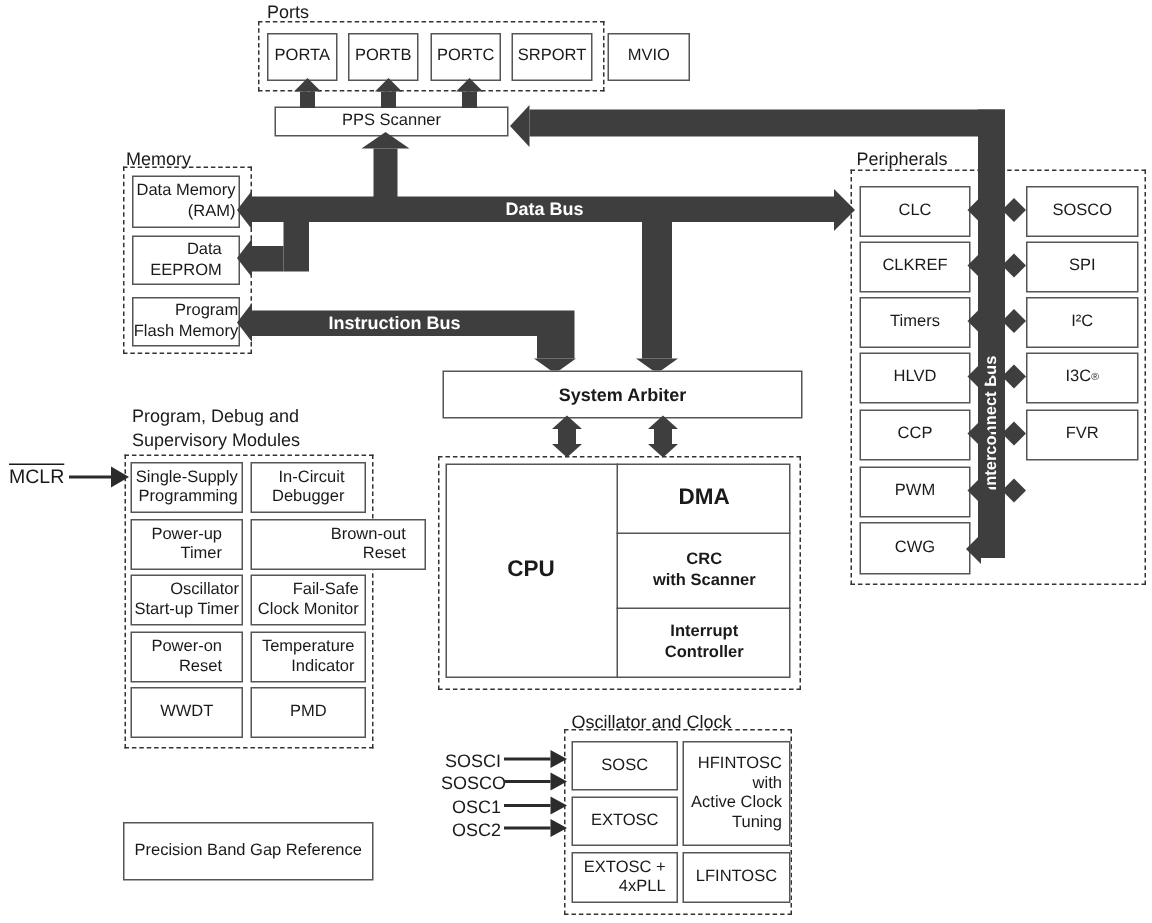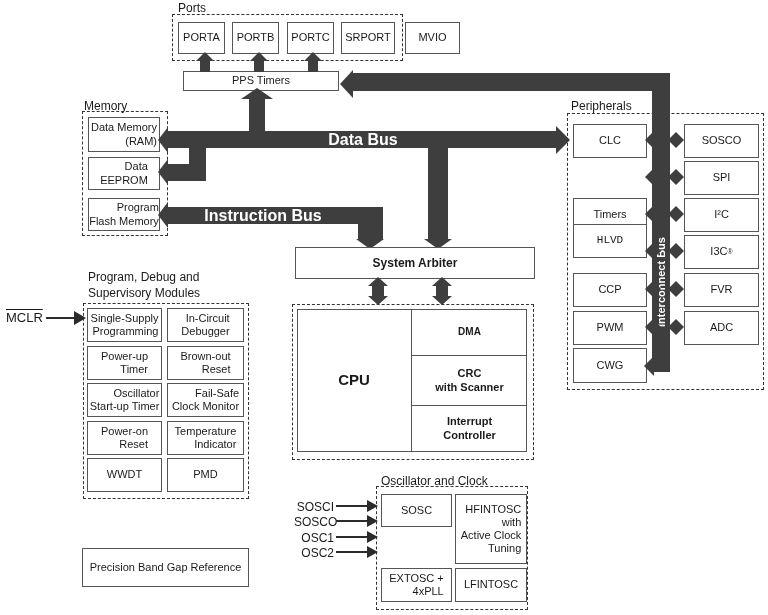--- a/index.html
+++ b/index.html
@@ -10,21 +10,21 @@
        font-size:11px;line-height:1.2;white-space:pre-line;}
   .dashed{position:absolute;border:1px dashed #333;background:transparent;}
   .sec-title{position:absolute;font-size:12px;line-height:1.3;white-space:pre-line;}
   .bar{position:absolute;background:#3e3e3e;}
   .tri{position:absolute;width:0;height:0;border-style:solid;border-color:transparent;}
   .tri-l{border-right-color:#3e3e3e;}
   .tri-r{border-left-color:#3e3e3e;}
   .tri-u{border-bottom-color:#3e3e3e;}
   .tri-d{border-top-color:#3e3e3e;}
   .tri-r.thin{border-left-color:#2b2b2b;}
-  .bus-label{position:absolute;color:#fff;font-size:16px;font-weight:bold;
+  .bus-label{position:absolute;color:#fff;font-size:12px;font-weight:bold;
              text-align:center;line-height:13px;}
   .rot-label{position:absolute;left:611px;top:276px;width:100px;text-align:center;
              color:#fff;font-size:11px;font-weight:bold;transform:rotate(-90deg);}
   .line{position:absolute;background:#2b2b2b;height:2px;}
   .io{position:absolute;font-size:12px;text-align:right;}
   .bold{font-weight:bold;}
   .cell{position:absolute;display:flex;align-items:center;justify-content:center;
         text-align:center;font-weight:bold;white-space:pre-line;line-height:1.25;}
   .vline,.hline{position:absolute;background:#555;}
   .overline{text-decoration:overline;}
@@ -35,21 +35,21 @@
 
 <div class="canvas">
 
   <div class="sec-title" style="left:178px;top:1px;">Ports</div>
   <div class="dashed" style="left:172px;top:14px;width:229px;height:45px;"></div>
   <div class="box" style="left:178px;top:22px;width:45px;height:30px;">PORTA</div>
   <div class="box" style="left:232px;top:22px;width:45px;height:30px;">PORTB</div>
   <div class="box" style="left:287px;top:22px;width:45px;height:30px;">PORTC</div>
   <div class="box" style="left:341px;top:22px;width:52px;height:30px;">SRPORT</div>
   <div class="box" style="left:405px;top:22px;width:53px;height:30px;">MVIO</div>
-  <div class="box" style="left:183px;top:71px;width:154px;height:18px;">PPS Timers</div>
+  <div class="box" style="left:183px;top:71px;width:154px;height:18px;">PPS Scanner</div>
 
   <div class="tri tri-u" style="left:196px;top:52px;border-width:0 9px 9px 9px;"></div>
   <div class="bar" style="left:200px;top:61px;width:10px;height:11px;"></div>
   <div class="tri tri-u" style="left:250px;top:52px;border-width:0 9px 9px 9px;"></div>
   <div class="bar" style="left:254px;top:61px;width:10px;height:11px;"></div>
   <div class="tri tri-u" style="left:304px;top:52px;border-width:0 9px 9px 9px;"></div>
   <div class="bar" style="left:308px;top:61px;width:10px;height:11px;"></div>
 
   <div class="tri tri-u" style="left:241px;top:88px;border-width:0 16px 11px 16px;"></div>
   <div class="bar" style="left:249px;top:99px;width:16px;height:33px;"></div>
@@ -92,42 +92,42 @@
   <div class="tri tri-u" style="left:432px;top:277px;border-width:0 10px 9px 10px;"></div>
   <div class="bar" style="left:436px;top:285px;width:12px;height:12px;"></div>
   <div class="tri tri-d" style="left:432px;top:296px;border-width:9px 10px 0 10px;"></div>
 
   <div class="dashed" style="left:292px;top:304px;width:240px;height:154px;"></div>
   <div class="box" style="left:297px;top:309px;width:228px;height:141px;"></div>
   <div class="vline" style="left:411px;top:309px;width:1px;height:143px;"></div>
   <div class="hline" style="left:411px;top:355px;width:116px;height:1px;"></div>
   <div class="hline" style="left:411px;top:405px;width:116px;height:1px;"></div>
   <div class="cell" style="left:297px;top:309px;width:114px;height:143px;font-size:15px;">CPU</div>
-  <div class="cell" style="left:412px;top:309px;width:115px;height:46px;font-size:10px;">DMA</div>
+  <div class="cell" style="left:412px;top:309px;width:115px;height:46px;font-size:15px;">DMA</div>
   <div class="cell" style="left:412px;top:356px;width:115px;height:49px;font-size:11px;">CRC
 with Scanner</div>
   <div class="cell" style="left:412px;top:406px;width:115px;height:46px;font-size:11px;">Interrupt
 Controller</div>
 
   <div class="sec-title" style="left:571px;top:99px;">Peripherals</div>
   <div class="dashed" style="left:567px;top:113px;width:195px;height:275px;"></div>
 
   <div class="box" style="left:573px;top:124px;width:72px;height:32px;">CLC</div>
+  <div class="box" style="left:573px;top:161px;width:72px;height:32px;">CLKREF</div>
   <div class="box" style="left:573px;top:198px;width:72px;height:32px;">Timers</div>
-  <div class="box" style="left:573px;top:224px;width:72px;height:32px;font-family:Liberation Mono, monospace;">HLVD</div>
+  <div class="box" style="left:573px;top:235px;width:72px;height:32px;">HLVD</div>
   <div class="box" style="left:573px;top:273px;width:72px;height:32px;">CCP</div>
   <div class="box" style="left:573px;top:311px;width:72px;height:32px;">PWM</div>
   <div class="box" style="left:573px;top:348px;width:72px;height:33px;">CWG</div>
 
   <div class="box" style="left:684px;top:124px;width:73px;height:32px;">SOSCO</div>
   <div class="box" style="left:684px;top:161px;width:73px;height:32px;">SPI</div>
   <div class="box" style="left:684px;top:198px;width:73px;height:32px;">I²C</div>
   <div class="box" style="left:684px;top:235px;width:73px;height:32px;"><span>I3C</span><sup>®</sup></div>
   <div class="box" style="left:684px;top:273px;width:73px;height:32px;">FVR</div>
-  <div class="box" style="left:684px;top:311px;width:73px;height:32px;">ADC</div>
 
   <div class="bar" style="left:652px;top:73px;width:18px;height:299px;"></div>
   <div class="rot-label">Interconnect Bus</div>
 
   <div class="tri tri-l" style="left:645px;top:132px;border-width:8px 8px 8px 0;"></div>
   <div class="tri tri-r" style="left:653px;top:132px;border-width:8px 0 8px 8px;"></div>
   <div class="tri tri-l" style="left:645px;top:169px;border-width:8px 8px 8px 0;"></div>
   <div class="tri tri-r" style="left:653px;top:169px;border-width:8px 0 8px 8px;"></div>
   <div class="tri tri-l" style="left:645px;top:206px;border-width:8px 8px 8px 0;"></div>
   <div class="tri tri-r" style="left:653px;top:206px;border-width:8px 0 8px 8px;"></div>
@@ -155,40 +155,41 @@
   <div class="sec-title" style="left:88px;top:270px;">Program, Debug and
 Supervisory Modules</div>
   <div class="dashed" style="left:83px;top:303px;width:164px;height:194px;"></div>
 
   <div class="box" style="left:87px;top:308px;width:73px;height:32px;">Single-Supply
 Programming</div>
   <div class="box" style="left:167px;top:308px;width:75px;height:32px;">In-Circuit
 Debugger</div>
   <div class="box" style="left:87px;top:346px;width:73px;height:32px;">Power-up
 Timer</div>
-  <div class="box" style="left:167px;top:346px;width:75px;height:32px;">Brown-out
+  <div class="box" style="left:167px;top:346px;width:75px;height:32px;padding-left:40px;">Brown-out
 Reset</div>
   <div class="box" style="left:87px;top:383px;width:73px;height:32px;">Oscillator
 Start-up Timer</div>
   <div class="box" style="left:167px;top:383px;width:75px;height:32px;">Fail-Safe
 Clock Monitor</div>
   <div class="box" style="left:87px;top:421px;width:73px;height:32px;">Power-on
 Reset</div>
   <div class="box" style="left:167px;top:421px;width:75px;height:32px;">Temperature
 Indicator</div>
   <div class="box" style="left:87px;top:458px;width:73px;height:32px;">WWDT</div>
   <div class="box" style="left:167px;top:458px;width:75px;height:32px;">PMD</div>
 
   <div class="io overline" style="left:6px;top:310px;width:40px;font-size:13px;text-align:left;">MCLR</div>
   <div class="line" style="left:46px;top:317px;width:28px;"></div>
   <div class="tri tri-r thin" style="left:74px;top:311px;border-width:7px 0 7px 12px;"></div>
 
   <div class="sec-title" style="left:381px;top:474px;">Oscillator and Clock</div>
   <div class="dashed" style="left:376px;top:486px;width:150px;height:122px;"></div>
   <div class="box" style="left:381px;top:494px;width:69px;height:31px;">SOSC</div>
+  <div class="box" style="left:381px;top:531px;width:69px;height:31px;">EXTOSC</div>
   <div class="box" style="left:381px;top:568px;width:69px;height:32px;">EXTOSC +
 4xPLL</div>
   <div class="box" style="left:455px;top:494px;width:70px;height:68px;">HFINTOSC
 with
 Active Clock
 Tuning</div>
   <div class="box" style="left:455px;top:568px;width:70px;height:32px;">LFINTOSC</div>
 
   <div class="io" style="left:294px;top:500px;width:40px;">SOSCI</div>
   <div class="line" style="left:336px;top:505px;width:31px;"></div>

